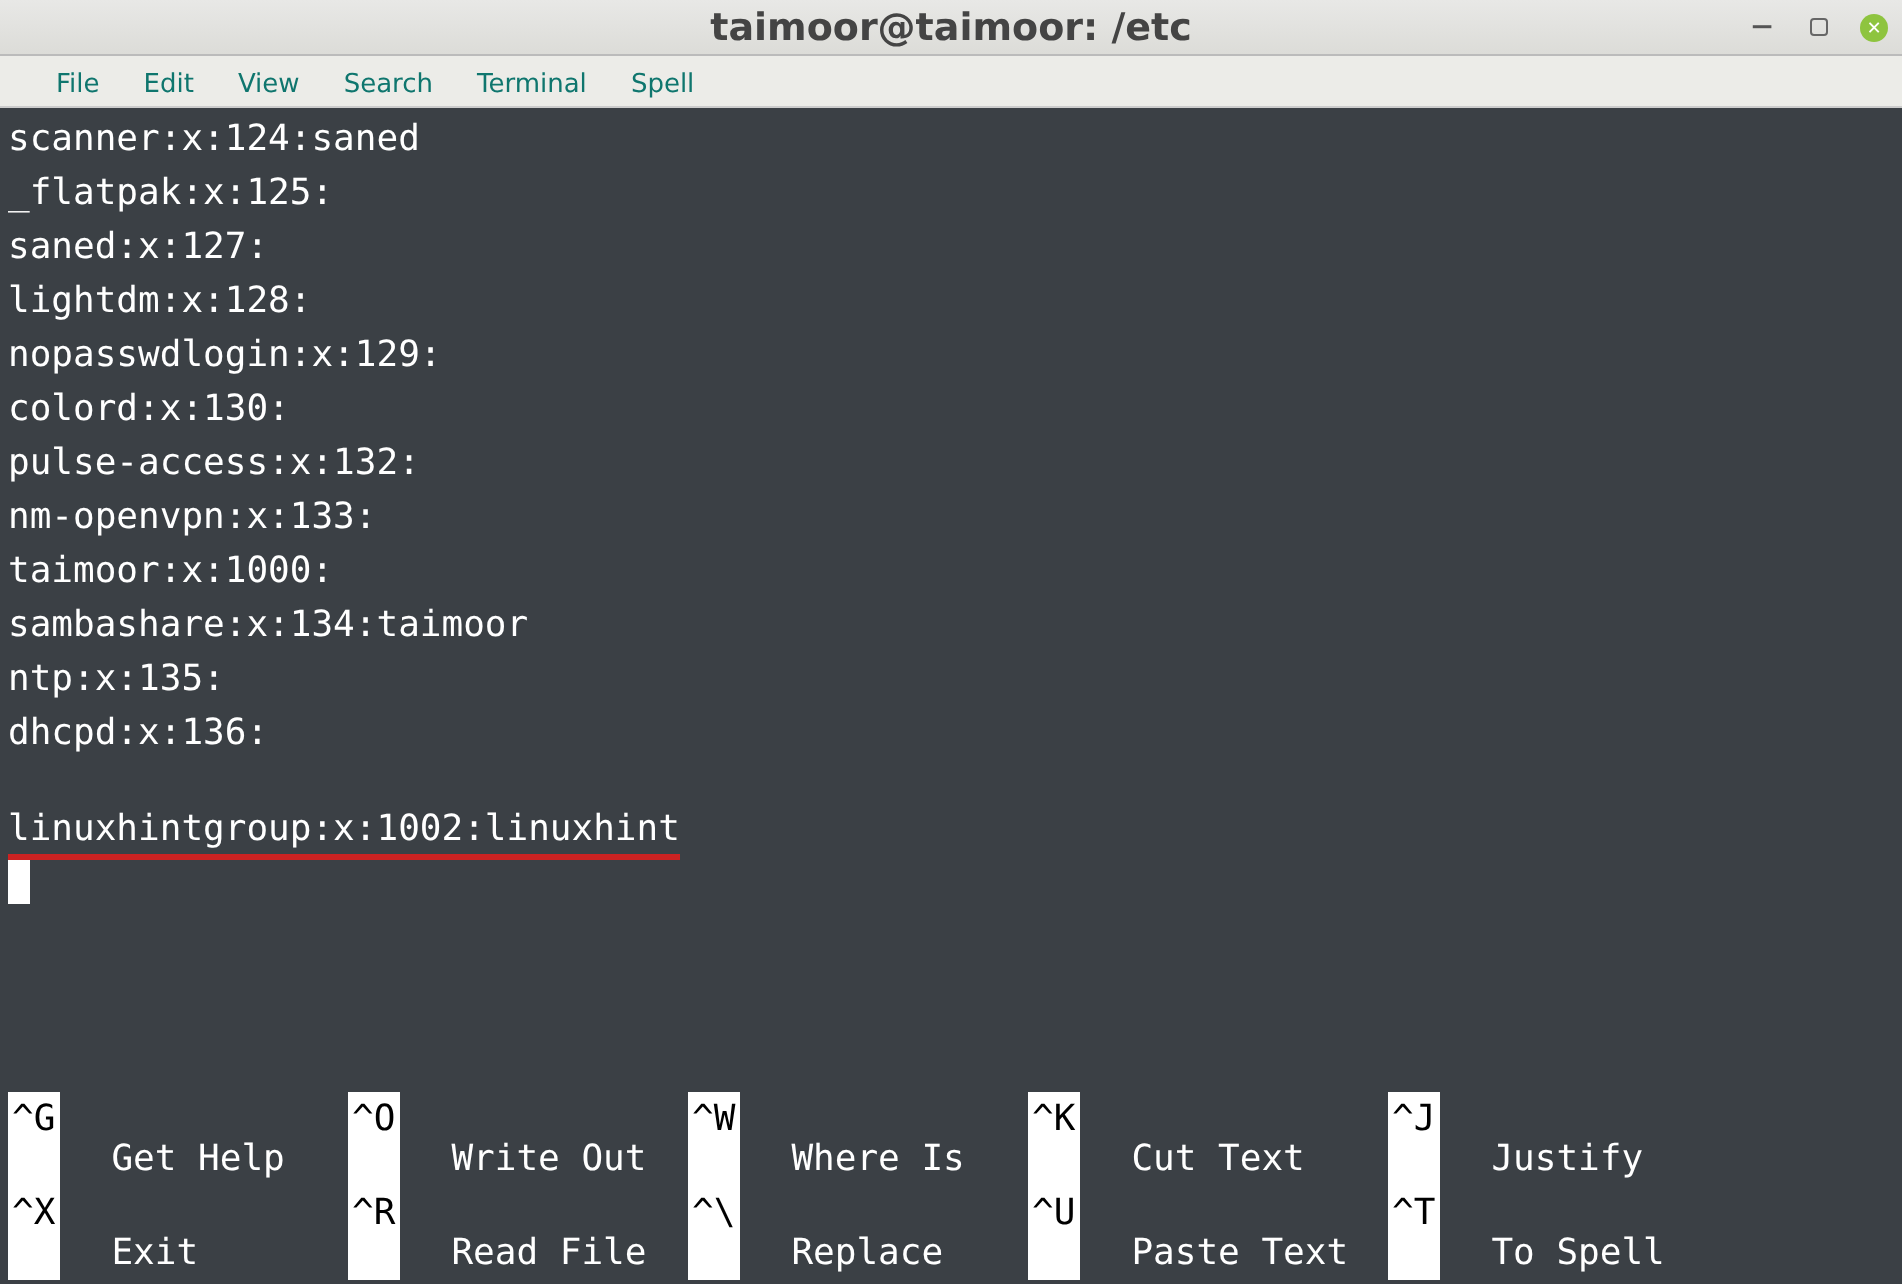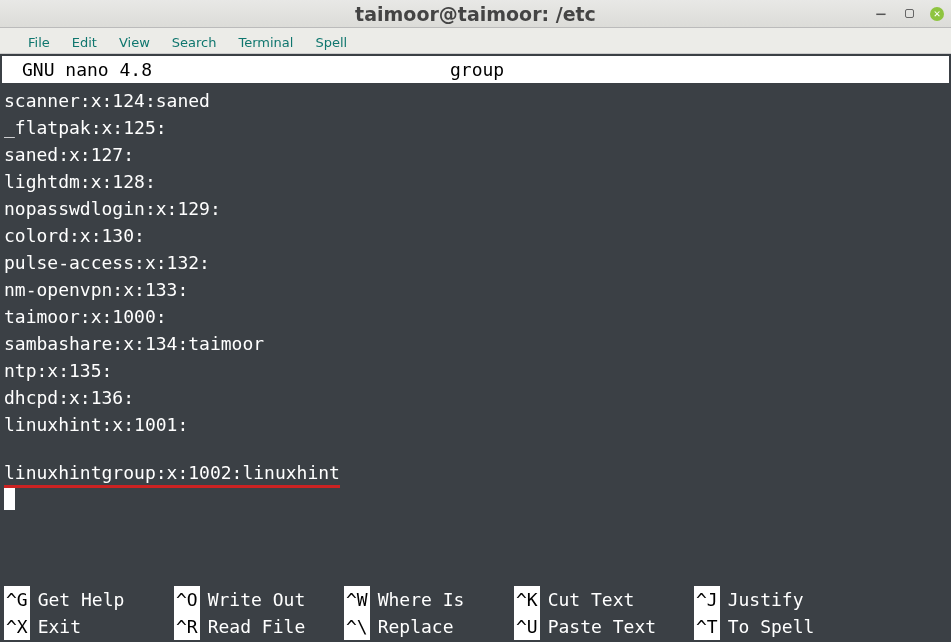--- a/index.html
+++ b/index.html
@@ -27,21 +27,21 @@
     .underlined::after { content: ""; position: absolute; left: 0; bottom: -2px; width: 100%; height: 3px; background: #c22; }
     
     .cursor { display: inline-block; width: 11px; height: 22px; background: #fff; vertical-align: text-bottom; }
     
     .shortcuts { position: absolute; bottom: 0; left: 0; right: 0; padding: 0 4px 2px; }
     .shortcut-row { display: flex; }
     .shortcut { display: flex; width: 170px; }
     .shortcut:nth-child(4) { width: 180px; }
     .shortcut:nth-child(5) { width: 190px; }
     .key { background: #fff; color: #000; padding: 0 2px; }
-    .label { padding-left: 8px; }
+    .label { padding-left: 26px; margin-top: 20px; }
   </style>
 </head>
 <body>
 
 <div class="titlebar">
   <div class="titlebar-title">taimoor@taimoor: /etc</div>
   <div class="titlebar-controls">
     <div class="tb-btn">
         <span class="tb-min">−</span>
       </div>
@@ -57,38 +57,33 @@
 <div class="menubar">
   <div class="menu-item">File</div>
   <div class="menu-item">Edit</div>
   <div class="menu-item">View</div>
   <div class="menu-item">Search</div>
   <div class="menu-item">Terminal</div>
   <div class="menu-item">Spell</div>
 </div>
 
 <div class="terminal">
-  <div class="nano-header">
-    <div class="nano-app">GNU nano 4.8</div>
-    <div class="nano-file">group</div>
-  </div>
   <div class="content">
     <div class="line">scanner:x:124:saned</div>
     <div class="line">_flatpak:x:125:</div>
     <div class="line">saned:x:127:</div>
     <div class="line">lightdm:x:128:</div>
     <div class="line">nopasswdlogin:x:129:</div>
     <div class="line">colord:x:130:</div>
     <div class="line">pulse-access:x:132:</div>
     <div class="line">nm-openvpn:x:133:</div>
     <div class="line">taimoor:x:1000:</div>
     <div class="line">sambashare:x:134:taimoor</div>
     <div class="line">ntp:x:135:</div>
     <div class="line">dhcpd:x:136:</div>
-    <div class="line">linuxhint:x:1001:</div>
     <div class="line"><span class="underlined">linuxhintgroup:x:1002:linuxhint</span></div>
     <div class="line"><span class="cursor"></span></div>
   </div>
 </div>
 
 <div class="terminal shortcuts">
   <div class="shortcut-row">
     <div class="shortcut">
         <span class="key">^G</span>
         <span class="label">Get Help</span>

